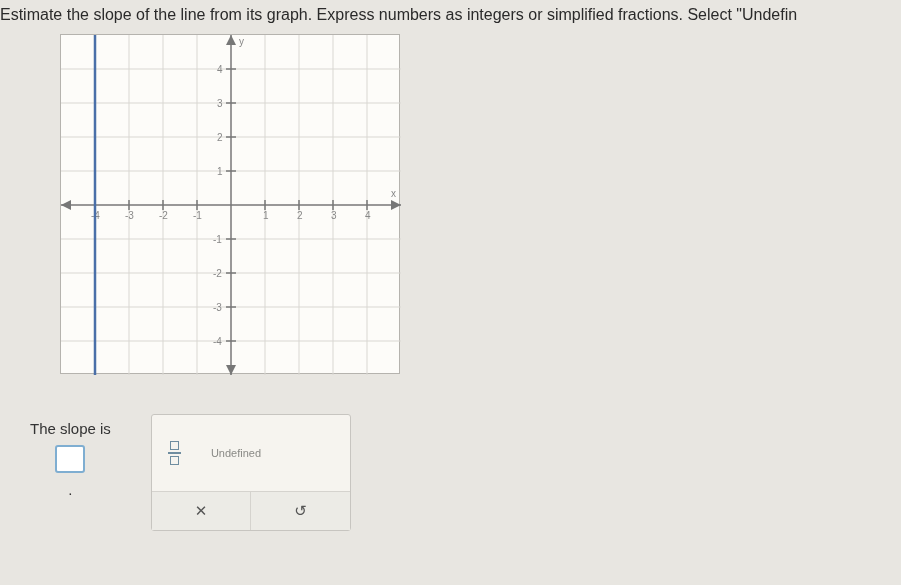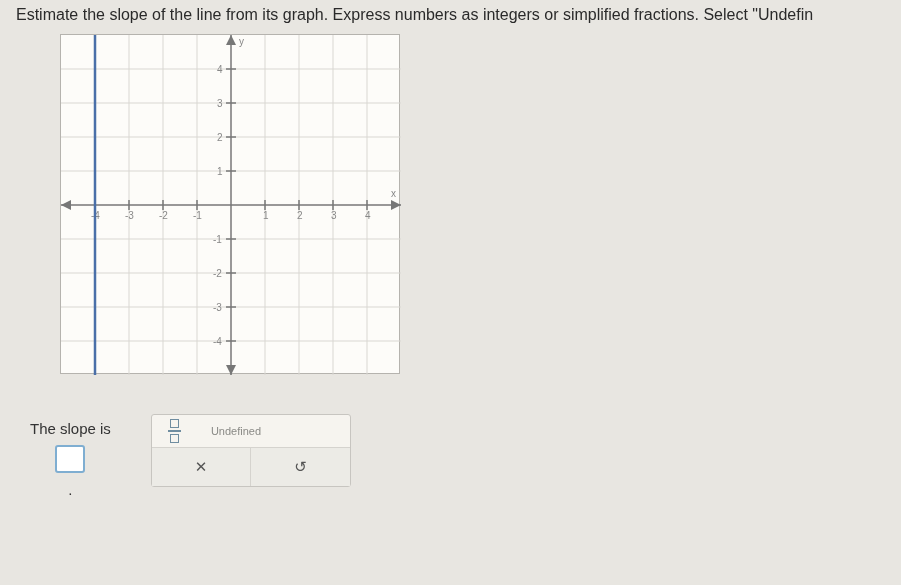--- a/index.html
+++ b/index.html
@@ -6,21 +6,21 @@
     body {
       font-family: Arial, Helvetica, sans-serif;
       background: #e8e6e1;
       width: 901px;
       height: 585px;
       overflow: hidden;
       color: #333;
     }
     .question {
       font-size: 16px;
-      padding: 6px 4px 10px 16px;
+      padding: 6px 4px 10px 0;
       color: #2a2a2a;
     }
     .graph-wrap {
       margin-left: 60px;
       width: 340px;
       height: 340px;
       border: 1px solid #b5b3ae;
       background: #fdfcf9;
       position: relative;
     }
@@ -50,21 +50,21 @@
     .tool-panel {
       border: 1px solid #c7c5c0;
       border-radius: 3px;
       background: #f6f4ef;
       width: 200px;
     }
     .tool-top {
       display: flex;
       align-items: center;
       gap: 30px;
-      padding: 4px 16px;
+      padding: 26px 16px;
     }
     .frac-icon {
       display: inline-flex;
       flex-direction: column;
       align-items: center;
       font-size: 10px;
       color: #6f8da0;
       line-height: 1;
       cursor: pointer;
     }

